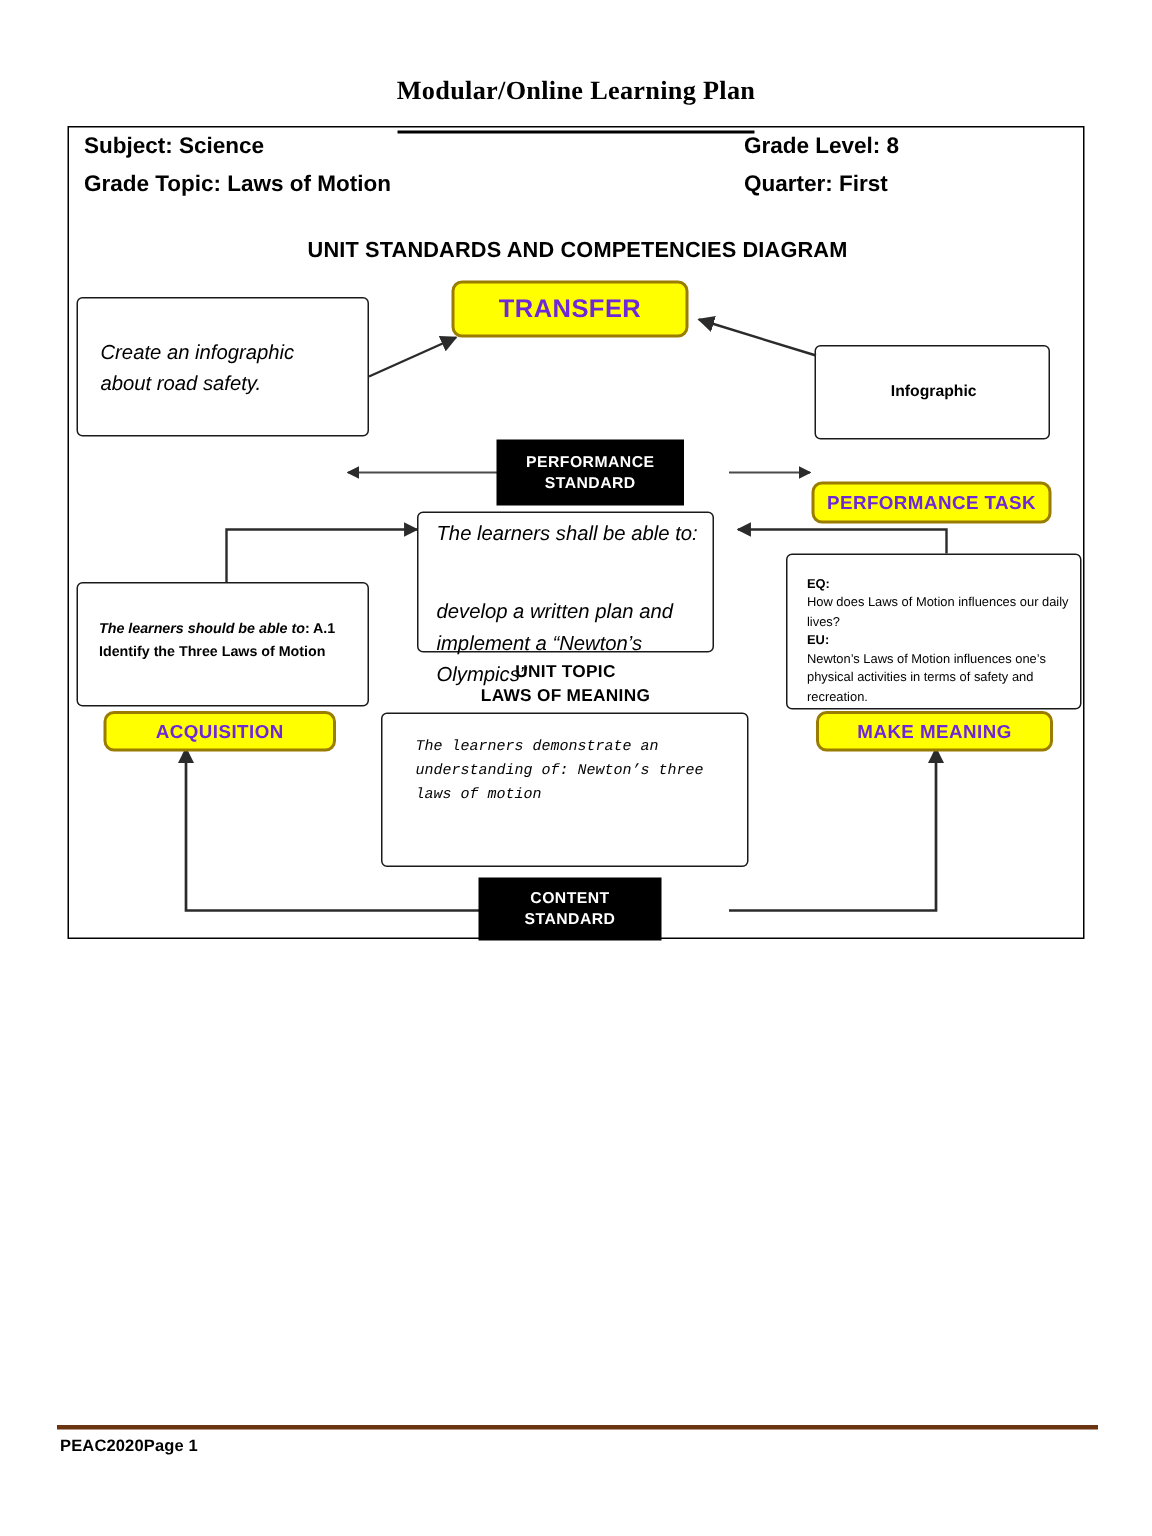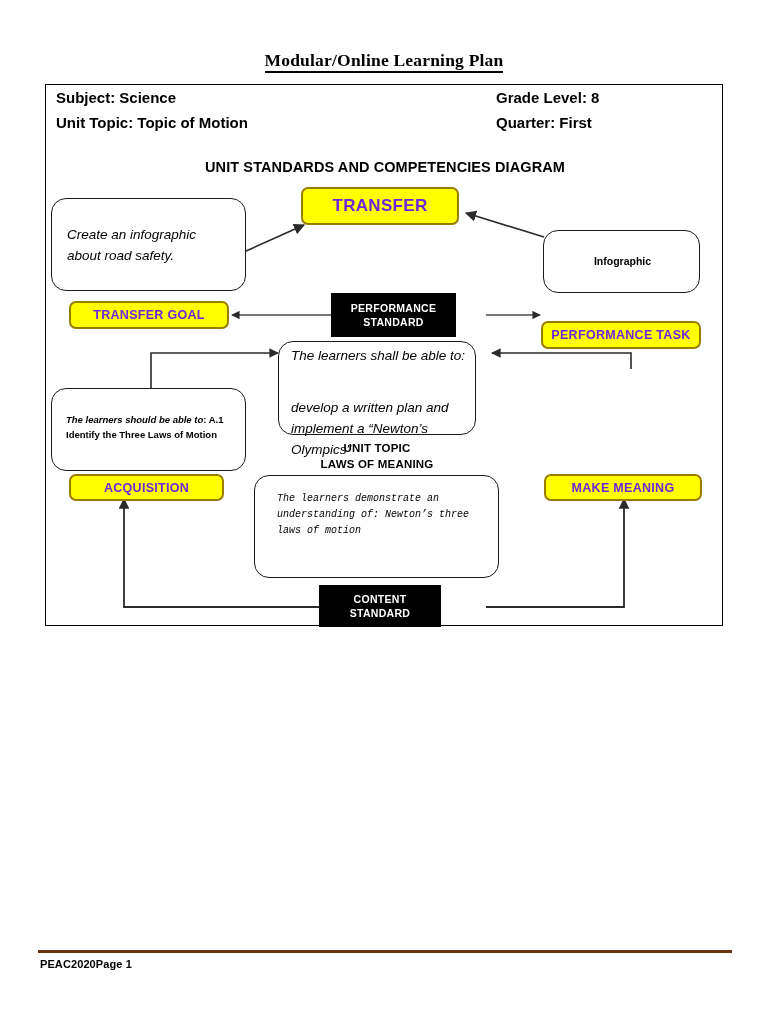--- a/index.html
+++ b/index.html
@@ -23,21 +23,21 @@
     left: 0;
     width: 768px;
     text-align: center;
     font-family: "Liberation Serif", serif;
     font-size: 17.5px;
     font-weight: bold;
     letter-spacing: 0.2px;
   }
   .doc-title span {
     border-bottom: 2px solid #000;
-    padding-bottom: 1px;
+    padding-bottom: 17px;
   }
 
   
   .frame {
     position: absolute;
     left: 45px;
     top: 84px;
     width: 678px;
     height: 542px;
     border: 1.5px solid #000;
@@ -63,21 +63,21 @@
     text-align: center;
     font-size: 14.5px;
     font-weight: bold;
     letter-spacing: 0.1px;
   }
 
   
   .wbox {
     background: #ffffff;
     border: 1.2px solid #1a1a1a;
-    border-radius: 15px;
+    border-radius: 4px;
     box-sizing: border-box;
     position: absolute;
   }
   .wbox-inner {
     position: absolute;
     box-sizing: border-box;
   }
 
   
   .ybox {
@@ -186,21 +186,21 @@
 <body>
 
 <div class="doc-title">
   <span>Modular/Online Learning Plan</span>
 </div>
 
 <div class="frame">
 
   <div class="meta meta-subject">Subject: Science</div>
   <div class="meta meta-grade">Grade Level: 8</div>
-  <div class="meta meta-unittopic">Unit Topic: Topic of Motion</div>
+  <div class="meta meta-unittopic">Grade Topic: Laws of Motion</div>
   <div class="meta meta-quarter">Quarter: First</div>
 
   <div class="diagram-title">UNIT STANDARDS AND COMPETENCIES DIAGRAM</div>
 
   <svg class="connectors" viewBox="0 0 678 542" width="678" height="542">
     <defs>
       <marker id="ah" viewBox="0 0 10 10" refX="9" refY="5" markerWidth="7" markerHeight="7" orient="auto-start-reverse">
         <path d="M 0 0 L 10 5 L 0 10 z" fill="#2b2b2b"></path>
       </marker>
       <marker id="ahs" viewBox="0 0 10 10" refX="9" refY="5" markerWidth="6" markerHeight="6" orient="auto-start-reverse">
@@ -230,23 +230,20 @@
   </div>
 
   <div class="wbox" style="left: 5px; top: 113px; width: 195px; height: 93px; border-color: rgb(26, 26, 26);">
     <div class="wbox-inner it-text" style="left:15px; top:26px; width:160px;">Create an infographic about road safety.</div>
   </div>
 
   <div class="wbox" style="left: 497px; top: 145px; width: 157px; height: 63px; border-color: rgb(26, 26, 26);">
     <div class="wbox-inner plain-center" style="left:0; top:24px; width:157px;">Infographic</div>
   </div>
 
-  <div class="ybox" style="left: 23px; top: 216px; width: 160px; height: 28px; background: rgb(255, 255, 0); border-color: rgb(154, 125, 0);">
-    <span>TRANSFER GOAL</span>
-  </div>
 
   <div class="bbox" style="left: 285px; top: 208px; width: 125px; height: 44px; background: rgb(0, 0, 0); color: rgb(255, 255, 255);">
     <span>PERFORMANCE</span>
     <span>STANDARD</span>
   </div>
 
   <div class="ybox" style="left: 495px; top: 216px; width: 160px; height: 28px; background: rgb(255, 255, 0); border-color: rgb(154, 125, 0); margin-top: 20px;">
     <span>PERFORMANCE TASK</span>
   </div>
 
@@ -259,20 +256,28 @@
     <div>UNIT TOPIC</div>
     <div>LAWS OF MEANING</div>
   </div>
 
   <div class="wbox" style="left: 5px; top: 303px; width: 195px; height: 83px; border-color: rgb(26, 26, 26);">
     <div class="wbox-inner sm-text" style="left:14px; top:23px; width:165px;">
       <span class="lead">The learners should be able to</span><span>: A.1 Identify the Three Laws of Motion</span>
     </div>
   </div>
 
+  <div class="wbox" style="left: 478px; top: 284px; width: 197px; height: 104px; border-color: rgb(26, 26, 26);">
+    <div class="wbox-inner eq-text" style="left:13px; top:13px; width:175px;">
+      <div><b>EQ:</b></div>
+      <div> How does Laws of Motion influences our daily lives?</div>
+      <div><b>EU:</b></div>
+      <div>Newton’s Laws of Motion influences one’s physical activities in terms of safety and recreation.</div>
+    </div>
+  </div>
 
   <div class="ybox" style="left: 23px; top: 389px; width: 155px; height: 27px; z-index: 3; background: rgb(255, 255, 0); border-color: rgb(154, 125, 0);">
     <span>ACQUISITION</span>
   </div>
 
   <div class="ybox" style="left: 498px; top: 389px; width: 158px; height: 27px; z-index: 3; background: rgb(255, 255, 0); border-color: rgb(154, 125, 0);">
     <span>MAKE MEANING</span>
   </div>
 
   <div class="wbox" style="left: 208px; top: 390px; width: 245px; height: 103px; z-index: 3; border-color: rgb(26, 26, 26);">

